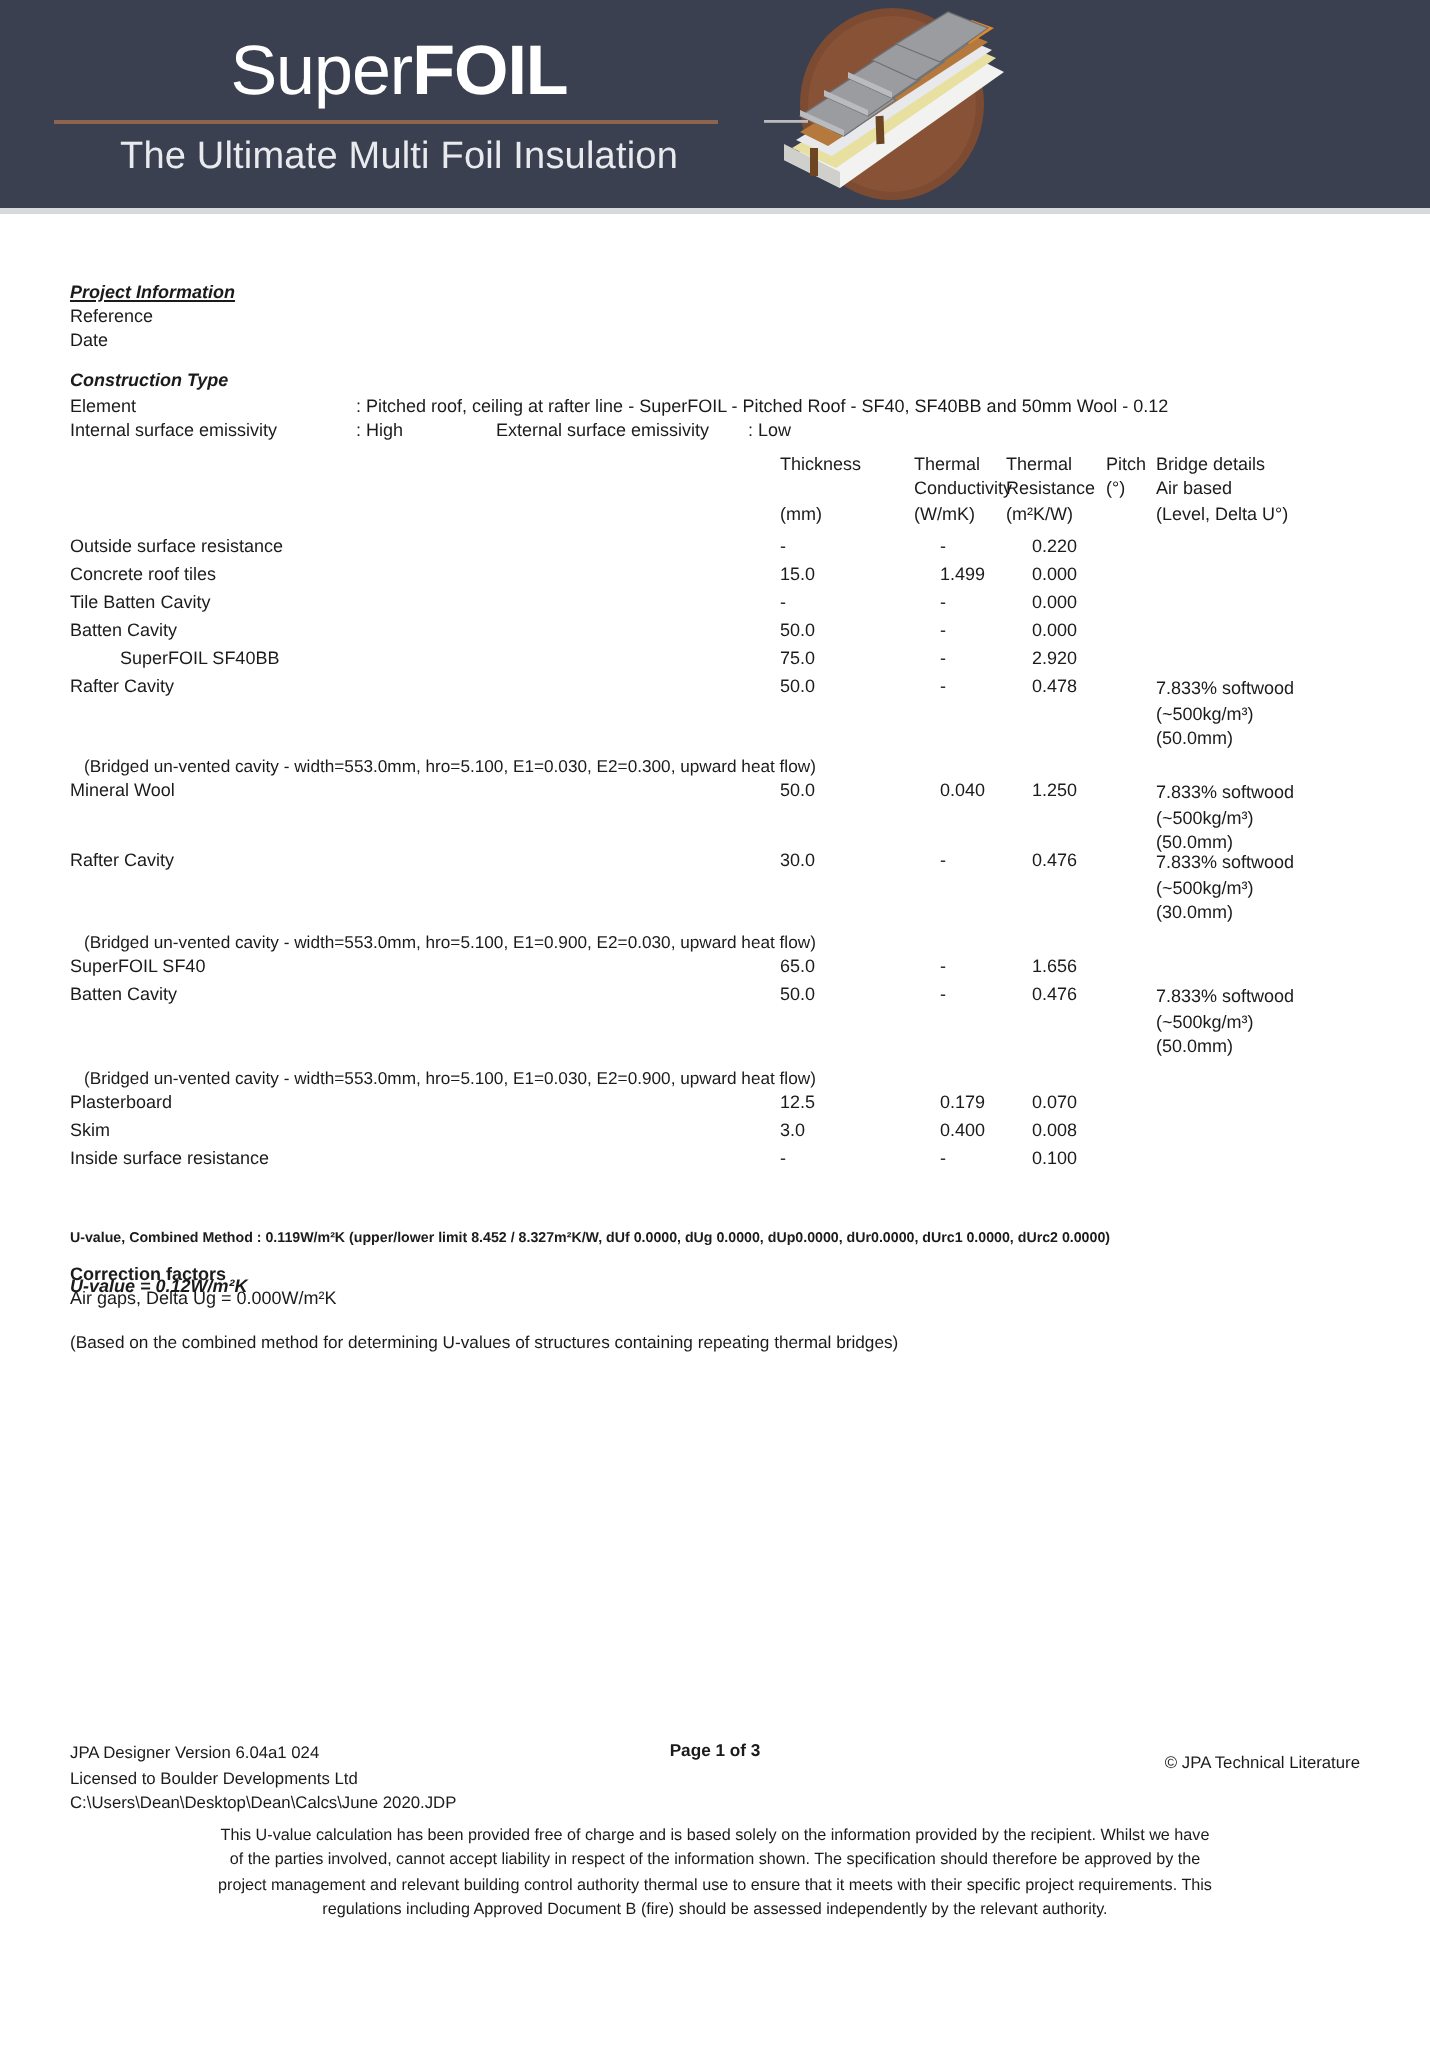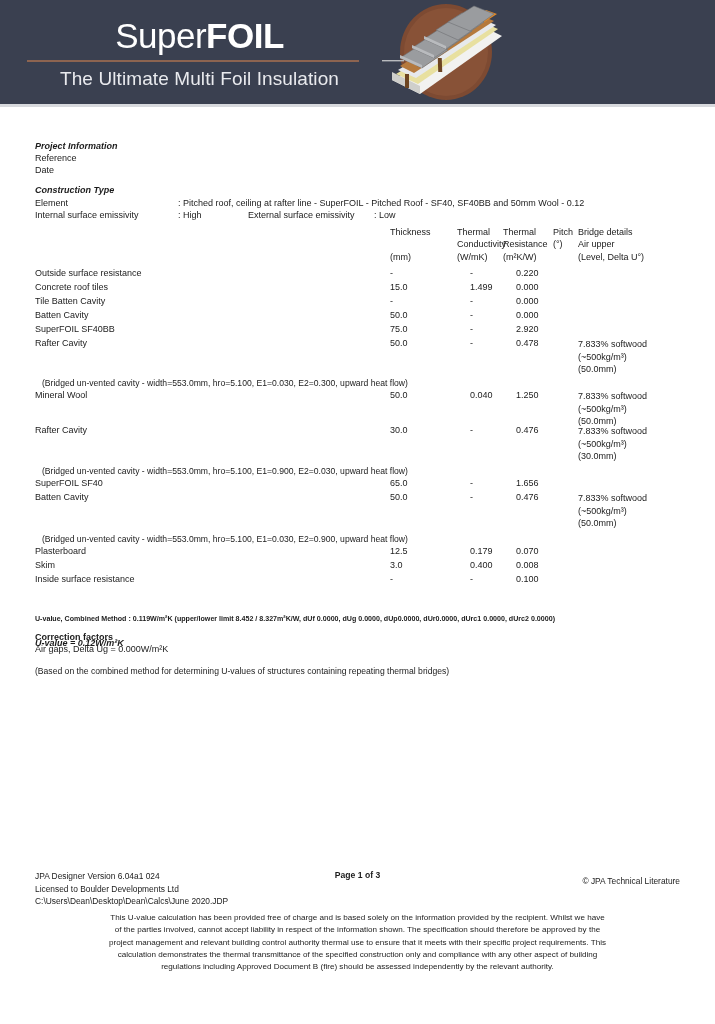--- a/index.html
+++ b/index.html
@@ -218,42 +218,42 @@
         <rect x="0" y="58" width="22" height="1.4" fill="#b9bbbe"></rect>
       </svg>
 
 
     </div>
   </div>
   <div class="banner-shadow"></div>
 
   <div class="doc">
 
-    <div class="sec-title row-line" style="left:35px; top:34px;">Project Information</div>
+    <div class="sec-title row-line" style="left:35px; top:34px;text-decoration:underline;">Project Information</div>
     <div class="lbl row-line" style="left:35px; top:46px;">Reference</div>
     <div class="lbl row-line" style="left:35px; top:58px;">Date</div>
 
     <div class="sec-title row-line" style="left:35px; top:78px;">Construction Type</div>
     <div class="lbl row-line" style="left:35px; top:91px;">Element</div>
     <div class="lbl row-line" style="left:178px; top:91px;">: Pitched roof, ceiling at rafter line - SuperFOIL - Pitched Roof - SF40, SF40BB and 50mm Wool - 0.12</div>
     <div class="lbl row-line" style="left:35px; top:103px;">Internal surface emissivity</div>
     <div class="lbl row-line" style="left:178px; top:103px;">: High</div>
     <div class="lbl row-line" style="left:248px; top:103px;">External  surface  emissivity</div>
     <div class="lbl row-line" style="left:374px; top:103px;">: Low</div>
 
     <div class="row-line lbl" style="left:390px; top:120px;">Thickness</div>
     <div class="row-line lbl" style="left:457px; top:120px;">Thermal</div>
     <div class="row-line lbl" style="left:503px; top:120px;">Thermal</div>
     <div class="row-line lbl" style="left:553px; top:120px;">Pitch</div>
     <div class="row-line lbl" style="left:578px; top:120px;">Bridge details</div>
 
     <div class="row-line lbl" style="left:457px; top:132px;">Conductivity</div>
     <div class="row-line lbl" style="left:503px; top:132px;">Resistance</div>
     <div class="row-line lbl" style="left:553px; top:132px;">(°)</div>
-    <div class="row-line lbl" style="left:578px; top:132px;">Air upper</div>
+    <div class="row-line lbl" style="left:578px; top:132px;">Air based</div>
 
     <div class="row-line lbl" style="left:390px; top:145px;">(mm)</div>
     <div class="row-line lbl" style="left:457px; top:145px;">(W/mK)</div>
     <div class="row-line lbl" style="left:503px; top:145px;">(m²K/W)</div>
     <div class="row-line lbl" style="left:578px; top:145px;">(Level, Delta U°)</div>
 
     <div>
 
       <div class="col-name" style="top:161px;">Outside surface resistance</div>
       <div class="val-th" style="top:161px;">-</div>
@@ -268,21 +268,21 @@
       <div class="col-name" style="top:189px;">Tile Batten Cavity</div>
       <div class="val-th" style="top:189px;">-</div>
       <div class="val-tc" style="top:189px;">-</div>
       <div class="val-tr" style="top:189px;">0.000</div>
 
       <div class="col-name" style="top:203px;">Batten Cavity</div>
       <div class="val-th" style="top:203px;">50.0</div>
       <div class="val-tc" style="top:203px;">-</div>
       <div class="val-tr" style="top:203px;">0.000</div>
 
-      <div class="col-name" style="top:217px;">SuperFOIL SF40BB</div>
+      <div class="col-name" style="top:217px;margin-left:25px;">SuperFOIL SF40BB</div>
       <div class="val-th" style="top:217px;">75.0</div>
       <div class="val-tc" style="top:217px;">-</div>
       <div class="val-tr" style="top:217px;">2.920</div>
 
       <div class="col-name" style="top:231px;">Rafter Cavity</div>
       <div class="val-th" style="top:231px;">50.0</div>
       <div class="val-tc" style="top:231px;">-</div>
       <div class="val-tr" style="top:231px;">0.478</div>
       <div class="col-bd" style="top:231px;">
         <div>7.833%  softwood</div>
@@ -361,18 +361,17 @@
       <div>Licensed to Boulder Developments Ltd</div>
       <div>C:\Users\Dean\Desktop\Dean\Calcs\June 2020.JDP</div>
     </div>
     <div class="foot-page">Page 1 of 3</div>
     <div class="foot-right">© JPA Technical Literature</div>
 
     <div class="disclaimer">
       <p>This U-value calculation has been provided free of charge and is based solely on the information provided by the recipient. Whilst we have</p>
       <p>of the parties involved, cannot accept liability in respect of the information shown. The specification should therefore be approved by the</p>
       <p>project management and relevant building control authority thermal use to ensure that it meets with their specific project requirements. This</p>
-      <p>calculation demonstrates the thermal transmittance of the specified construction only and compliance with any other aspect of building</p>
       <p>regulations including Approved Document B (fire) should be assessed independently by the relevant authority.</p>
     </div>
   </div>
 
 </div>
 
 </body></html>

